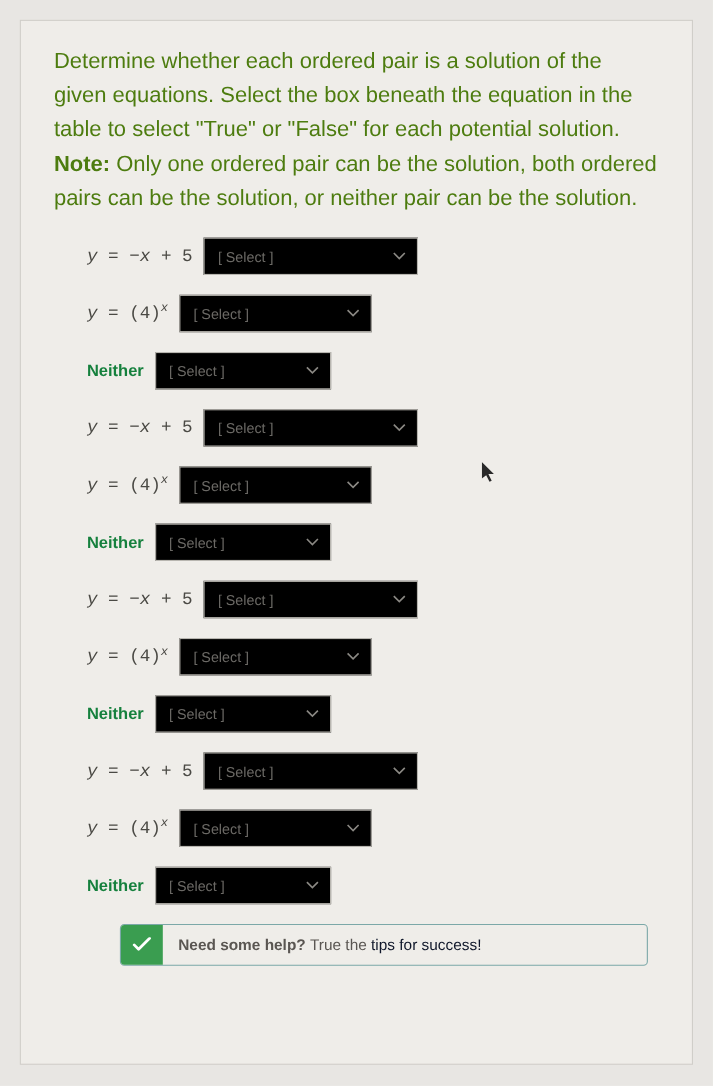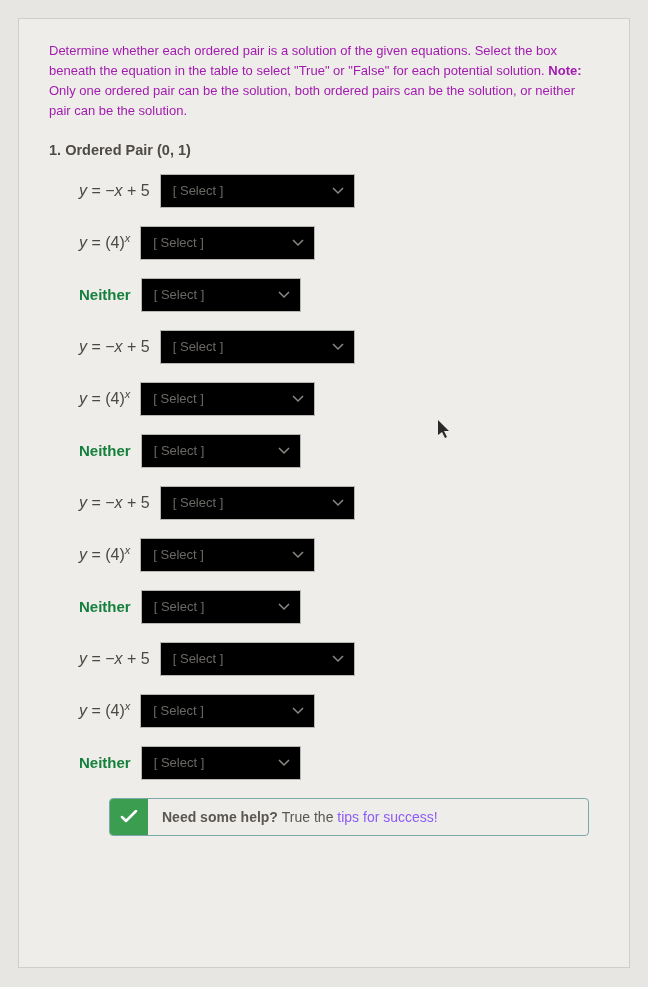--- a/index.html
+++ b/index.html
@@ -17,23 +17,23 @@
       position: relative;
     }
     .container {
       background: #efede9;
       border: 1px solid #d0cec9;
       padding: 22px 30px 22px 30px;
       min-height: 950px;
       position: relative;
     }
     .instructions {
-      font-size: 13px;
+      font-size: 20px;
       line-height: 1.55;
-      color: #a21caf;
+      color: #4d7c0f;
       margin-bottom: 20px;
     }
     .instructions .bold {
       font-weight: bold;
     }
     .question-block {
       margin-bottom: 18px;
     }
     .question-heading {
       font-size: 14.5px;
@@ -41,21 +41,21 @@
       color: #4e4b47;
       margin-bottom: 16px;
     }
     .option-row {
       display: flex;
       align-items: center;
       margin-bottom: 18px;
       padding-left: 30px;
     }
     .equation {
-      font-family: Liberation Sans, sans-serif;
+      font-family: Liberation Mono, monospace;
       font-style: italic;
       font-size: 16px;
       color: #4a4944;
       margin-right: 10px;
       white-space: nowrap;
     }
     .equation .upright {
       font-style: normal;
     }
     .equation sup {
@@ -125,45 +125,41 @@
     }
     .help-text {
       padding-left: 14px;
       font-size: 14px;
       color: #5a5652;
     }
     .help-text .bold {
       font-weight: bold;
     }
     .help-text .tips-link {
-      color: #8b5cf6;
+      color: #0f172a;
     }
     .cursor {
       position: absolute;
       top: 420px;
       left: 438px;
       width: 15px;
       height: 20px;
       pointer-events: none;
     }
   </style>
 </head>
 <body>
 
 <div class="container">
 
   <p class="instructions">
     <span>Determine whether each ordered pair is a solution of the given equations. Select the box beneath the equation in the table to select "True" or "False" for each potential solution. </span><span class="bold">Note:</span><span> Only one ordered pair can be the solution, both ordered pairs can be the solution, or neither pair can be the solution.</span>
   </p>
 
   <div class="question-block">
-    <div class="question-heading">
-      <span>1.</span>
-      <span>Ordered Pair (0, 1)</span>
-    </div>
     <div class="option-row">
       <span class="equation"><i>y</i> <span class="upright">=</span> <span class="upright">−</span><i>x</i> <span class="upright">+ 5</span></span>
       <div class="select-box wide">
         <span>[ Select ]</span>
         <span class="chevron">
             <svg viewBox="0 0 12 8">
               <path d="M1 1l5 5 5-5" stroke="#8a8883" stroke-width="1.5" fill="none"></path>
             </svg>
           </span>
       </div>

